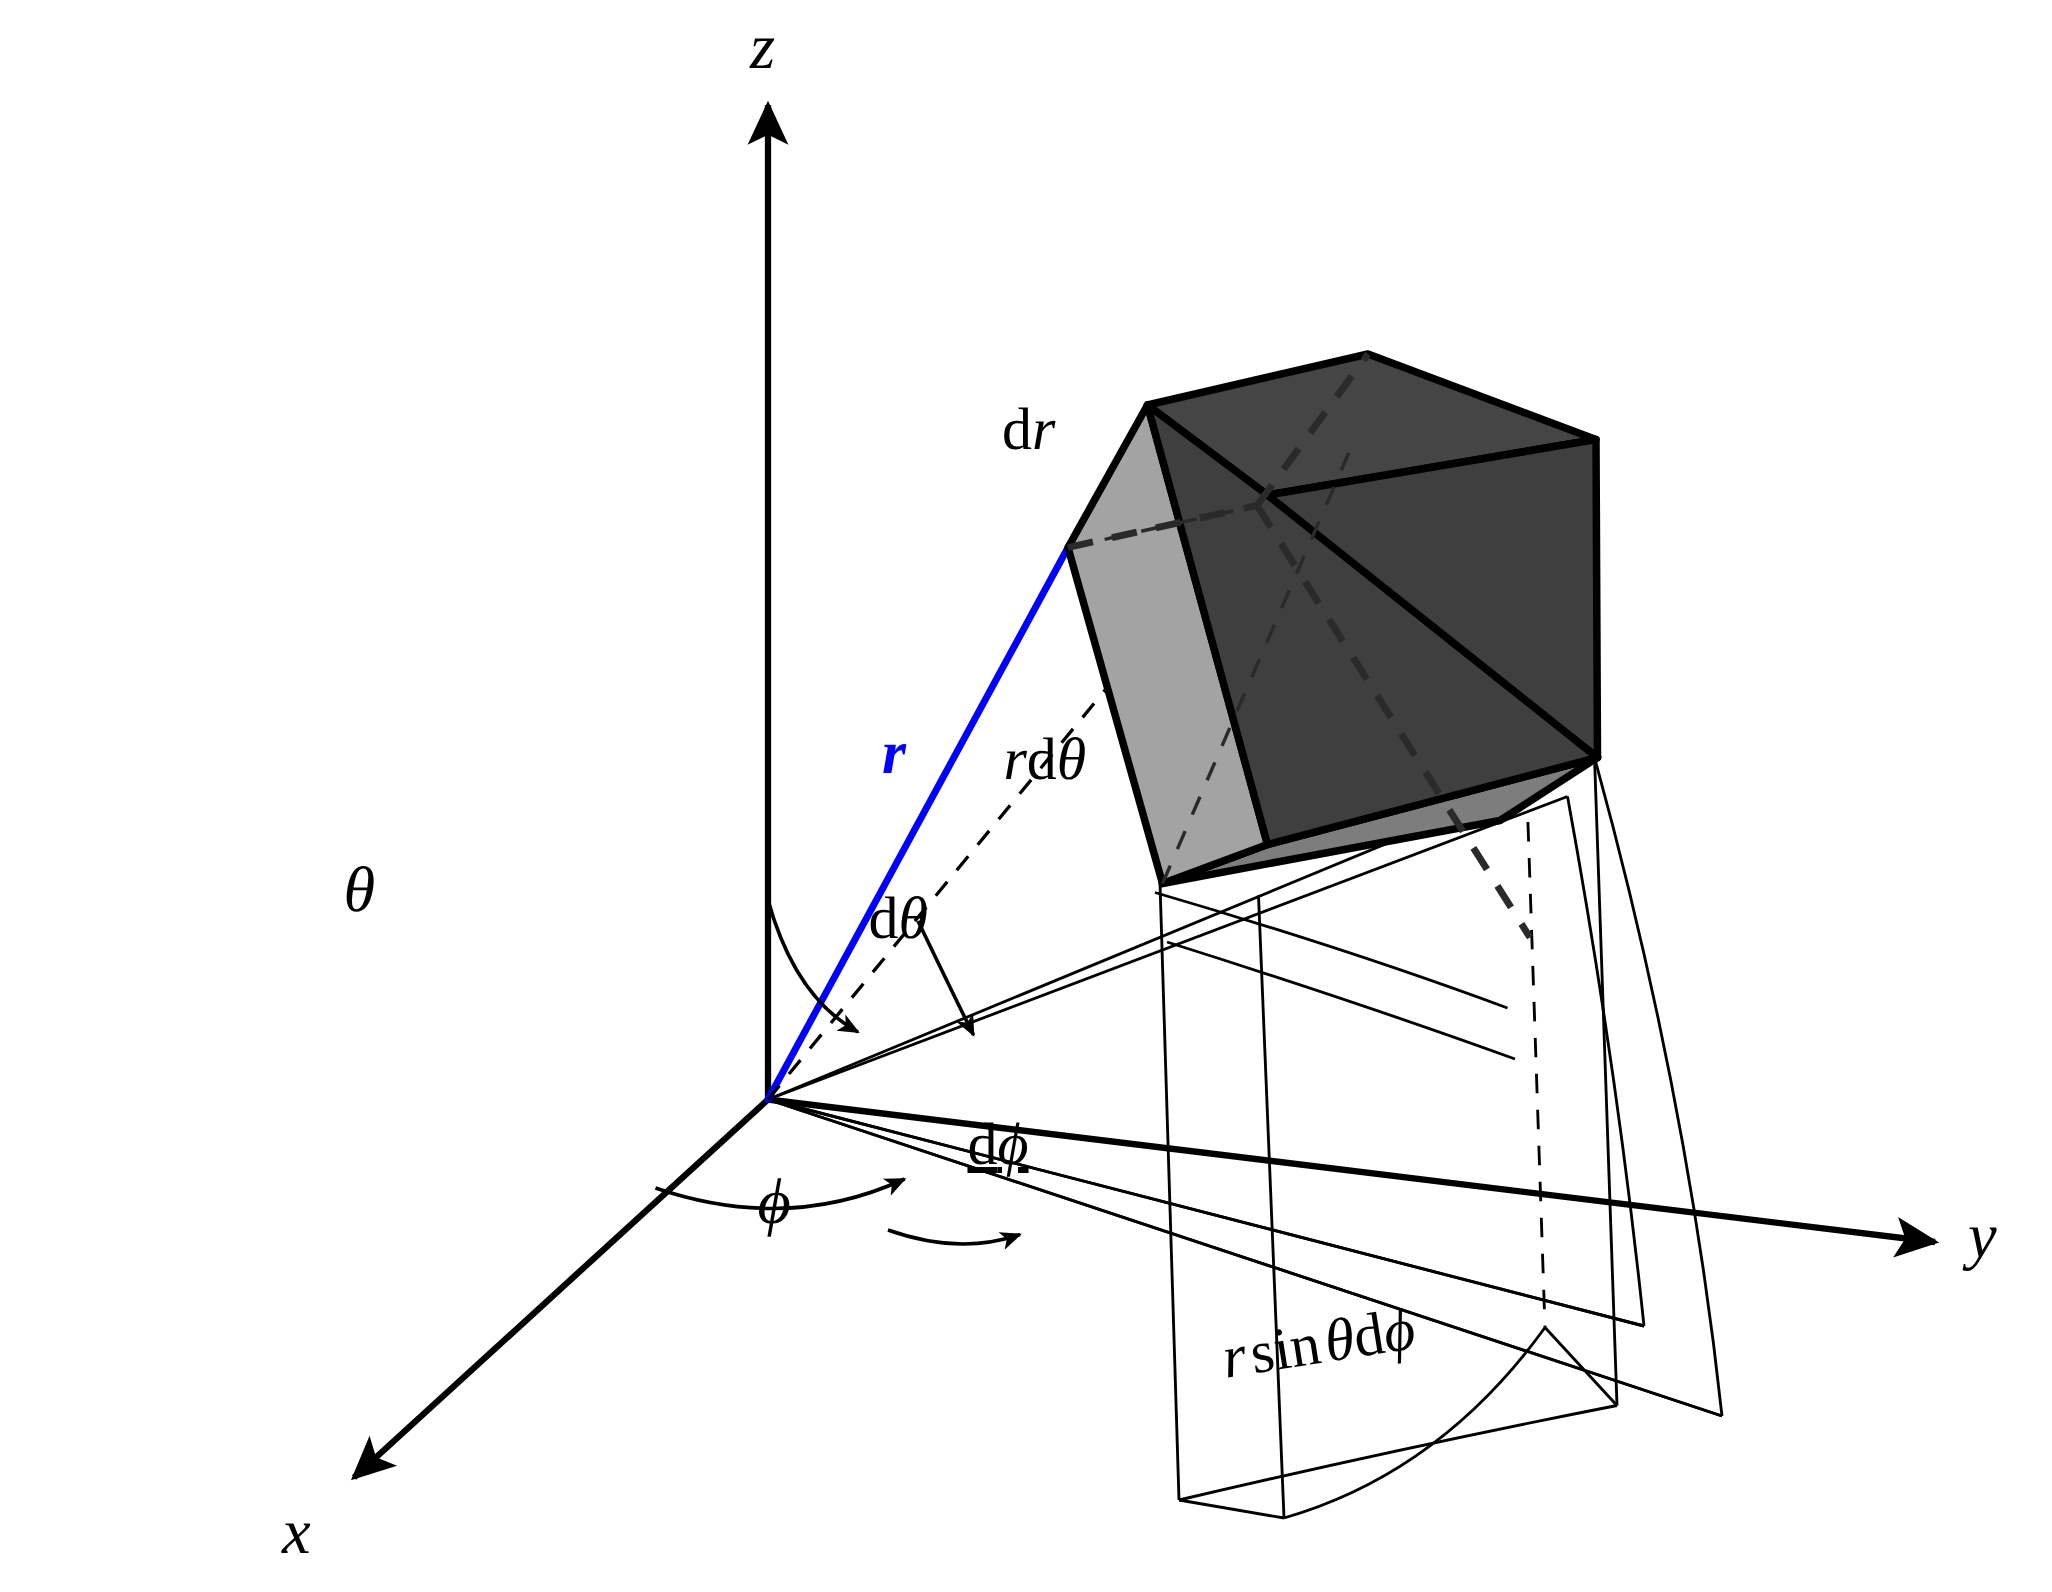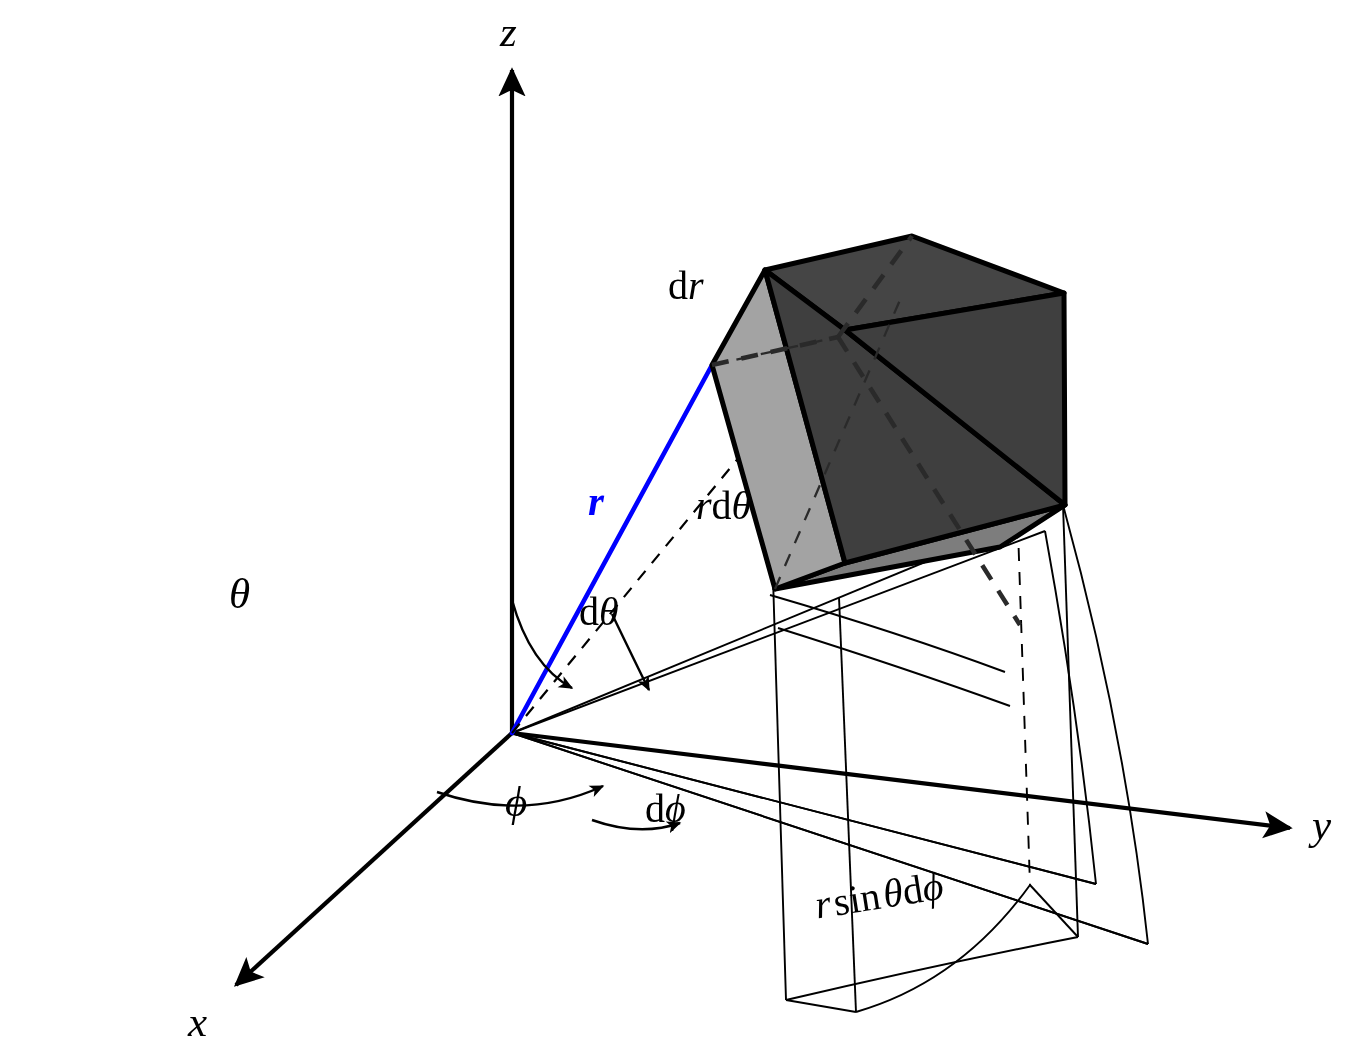--- a/index.html
+++ b/index.html
@@ -221,25 +221,25 @@
   </div>
 
   <div class="lbl lbl-greek" style="left:229px; top:572px;">θ</div>
 
   <div class="lbl lbl-greek" style="left:505px; top:780px;">ϕ</div>
 
   <div class="lbl lbl-diff" style="left:579px; top:592px;">
     <span class="upright">d</span><span class="var">θ</span>
   </div>
 
-  <div class="lbl lbl-diff" style="left:645px; top:789px;">
+  <div class="lbl lbl-diff" style="left:645px; top:743px;text-decoration:underline;">
     <span class="upright">d</span><span class="var">ϕ</span>
   </div>
 
-  <div class="lbl lbl-diff" style="left:696px; top:486px;">
+  <div class="lbl lbl-diff" style="left:669px; top:486px;">
     <span class="var">r</span><span class="upright">d</span><span class="var">θ</span>
   </div>
 
   <div class="lbl lbl-diff" style="left:812px; top:886px; transform:rotate(-9deg); transform-origin:left top;">
     <span class="var">r</span><span class="upright"> </span><span class="upright">sin</span><span class="upright"> </span><span class="var">θ</span><span class="upright">d</span><span class="var">ϕ</span>
   </div>
 
 </div>
 
 </body></html>

